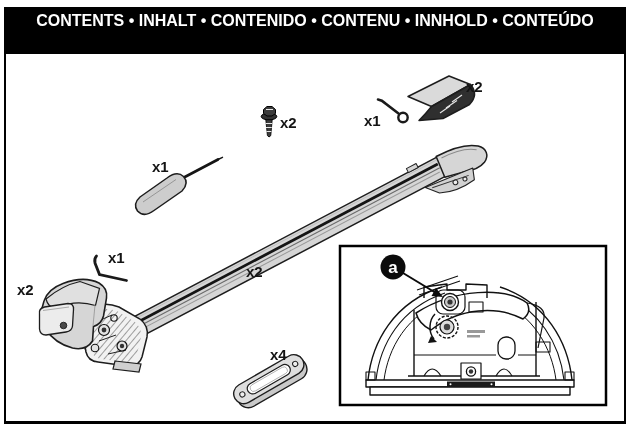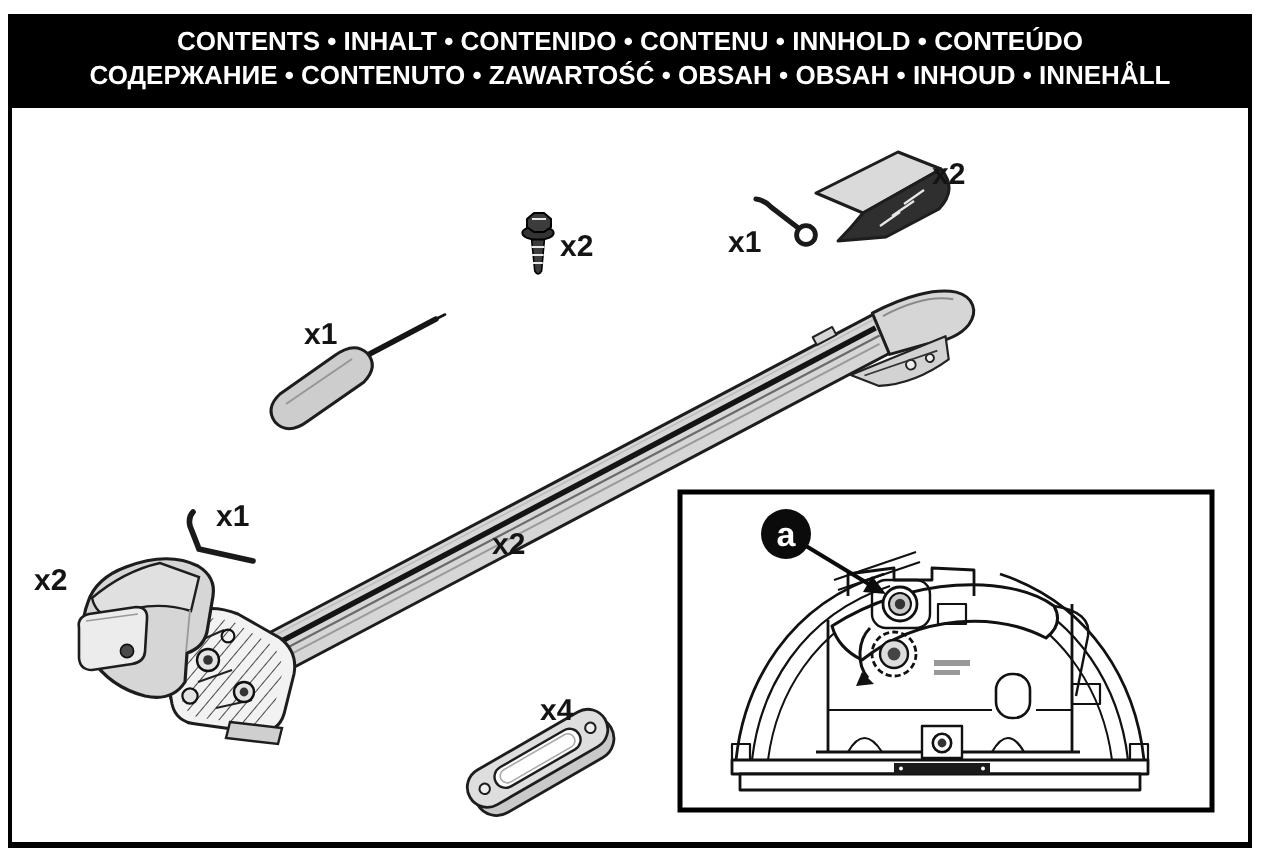--- a/index.html
+++ b/index.html
@@ -1,19 +1,19 @@
 <!DOCTYPE html>
 <html><head>
 <meta charset="utf-8">
 <style>
   html,body{margin:0;padding:0;background:#fff;}
   .page{position:relative;width:632px;height:432px;background:#ffffff;overflow:hidden;
         font-family:"Liberation Sans",sans-serif;}
   .hdr{position:absolute;left:4px;top:7px;width:622px;height:45px;background:#000;
-       color:#fff;text-align:center;font-weight:700;font-size:13px;line-height:17px;
+       color:#fff;text-align:center;font-weight:700;font-size:16px;line-height:17px;
        padding-top:5px;box-sizing:border-box;letter-spacing:0;}
   .board{position:absolute;left:4px;top:52px;width:622px;height:372px;box-sizing:border-box;
          border:2px solid #000;border-bottom-width:3px;background:#fff;}
   svg.canvas{position:absolute;left:0;top:0;width:632px;height:432px;}
   svg text.qty{font-family:"Liberation Sans",sans-serif;font-weight:700;font-size:15px;fill:#141414;}
   svg text.badge{font-family:"Liberation Sans",sans-serif;font-weight:700;font-size:17px;fill:#ffffff;}
 </style>
 </head>
 <body>
 
@@ -184,16 +184,15 @@
         <line x1="403" y1="273" x2="436" y2="293" stroke="#0b0b0b" stroke-width="2"></line>
         <polygon points="443,297 431.5,296 436,288" fill="#0b0b0b"></polygon>
         <circle cx="393" cy="267" r="12.5" fill="#0b0b0b"></circle>
         <text class="badge" x="393" y="273" text-anchor="middle">a</text>
       </g>
     </g>
   </svg>
 
   <div class="hdr">
     <div>CONTENTS • INHALT • CONTENIDO • CONTENU • INNHOLD • CONTEÚDO</div>
-    <div>СОДЕРЖАНИЕ • CONTENUTO • ZAWARTOŚĆ • OBSAH • OBSAH • INHOUD • INNEHÅLL</div>
   </div>
 
 </div>
 
 </body></html>

